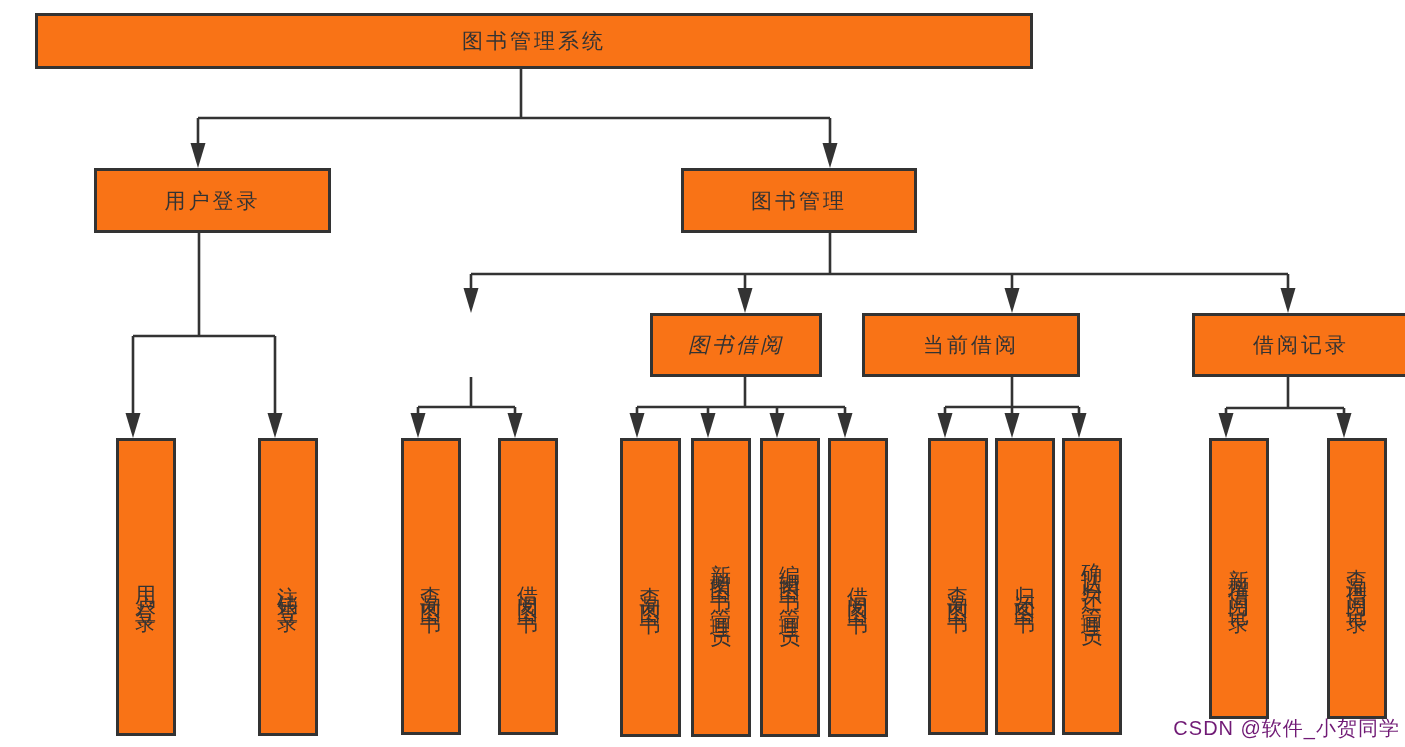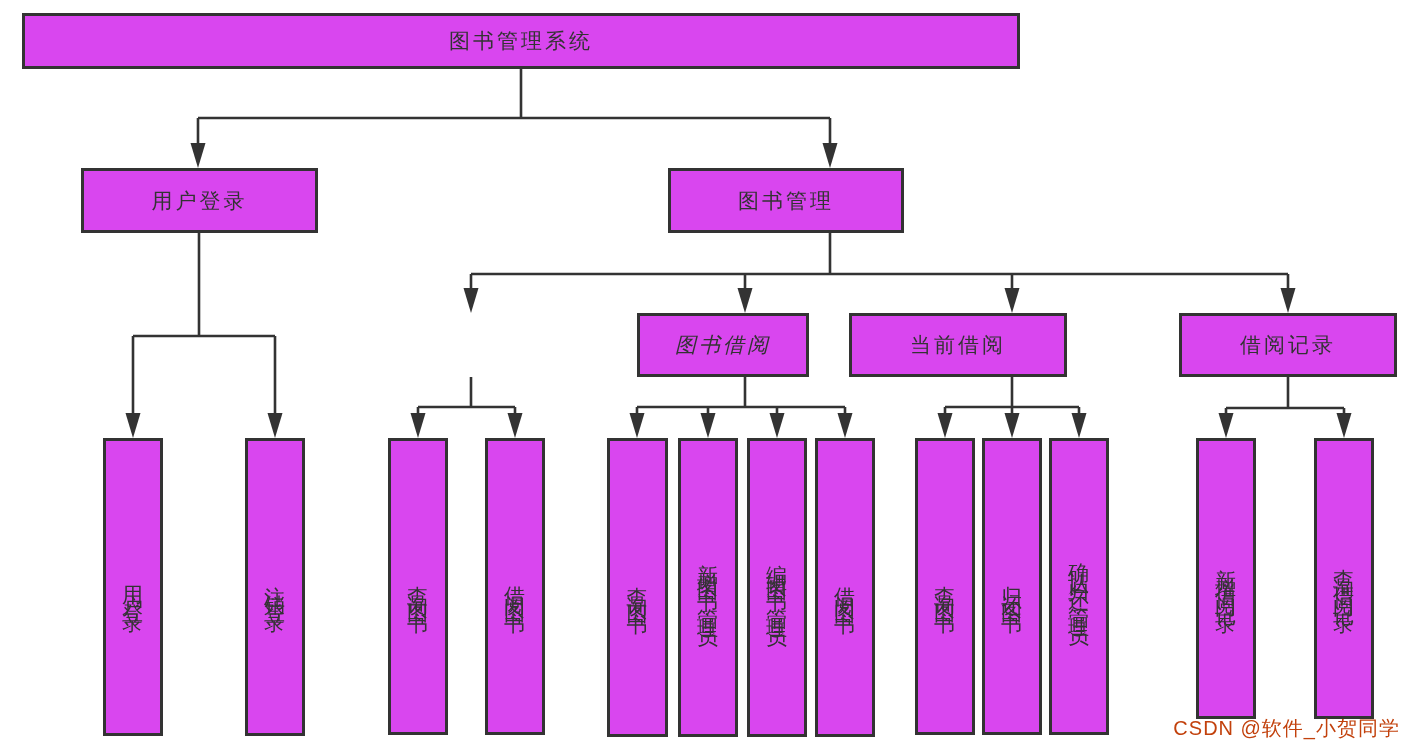--- a/index.html
+++ b/index.html
@@ -26,26 +26,27 @@
     stroke: #333333;
     stroke-width: 2.6;
   }
   .arrow {
     fill: #333333;
     stroke: none;
   }
   .box {
     position: absolute;
     box-sizing: border-box;
-    background: #d946ef;
+    background: #f97316;
     border: 3px solid #333333;
     display: flex;
     align-items: center;
     justify-content: center;
     color: #333333;
+    margin-left: 13px;
   }
   .hlabel {
     font-size: 21px;
     letter-spacing: 3px;
     white-space: nowrap;
     color: #333333;
   }
   .vlabel {
     writing-mode: vertical-rl;
     text-orientation: mixed;
@@ -53,21 +54,21 @@
     line-height: 1;
     letter-spacing: 9px;
     color: #333333;
   }
   .watermark {
     position: absolute;
     right: 5px;
     bottom: 5px;
     font-size: 20px;
     letter-spacing: 1px;
-    color: #c2410c;
+    color: #701a75;
     white-space: nowrap;
     z-index: 10;
   }
 </style>
 </head>
 <body>
 
 <div class="canvas">
 
   <svg class="wires" viewBox="0 0 1405 747" xmlns="http://www.w3.org/2000/svg">

